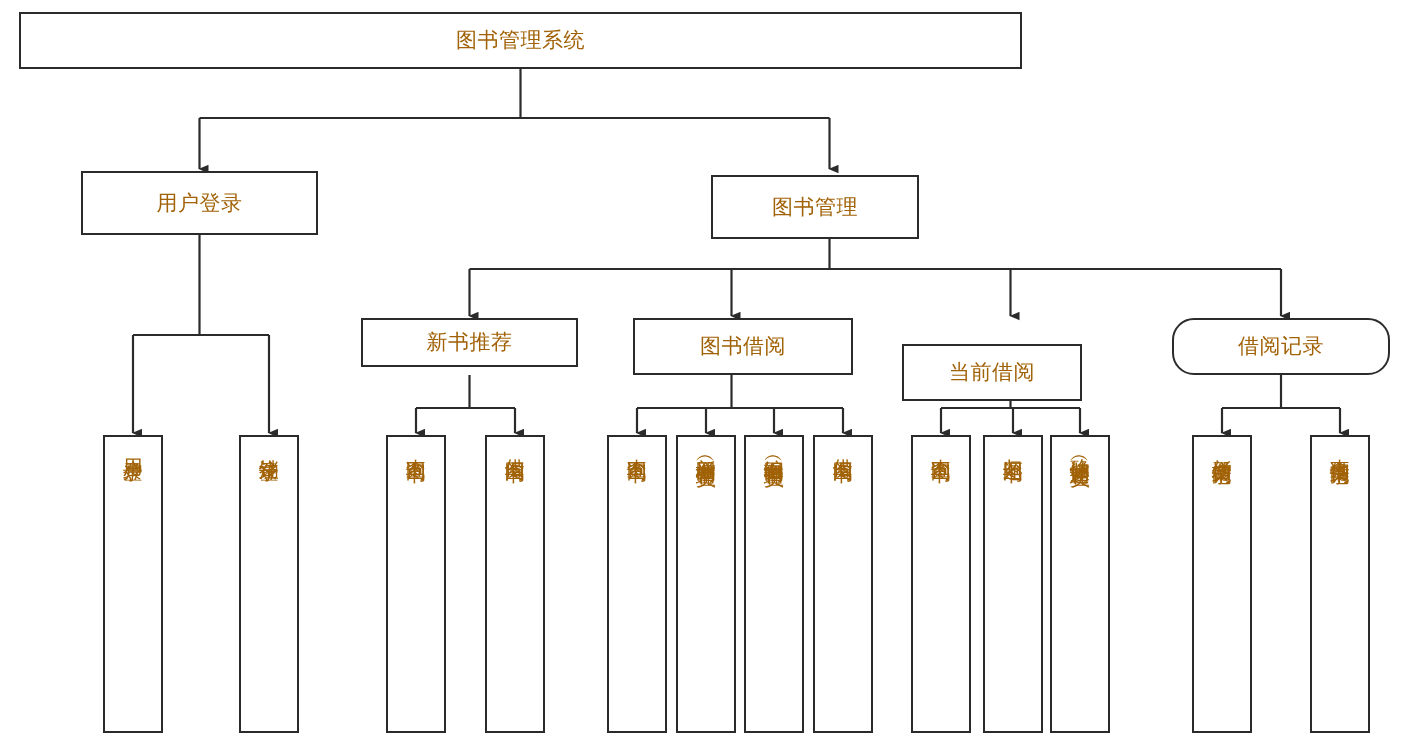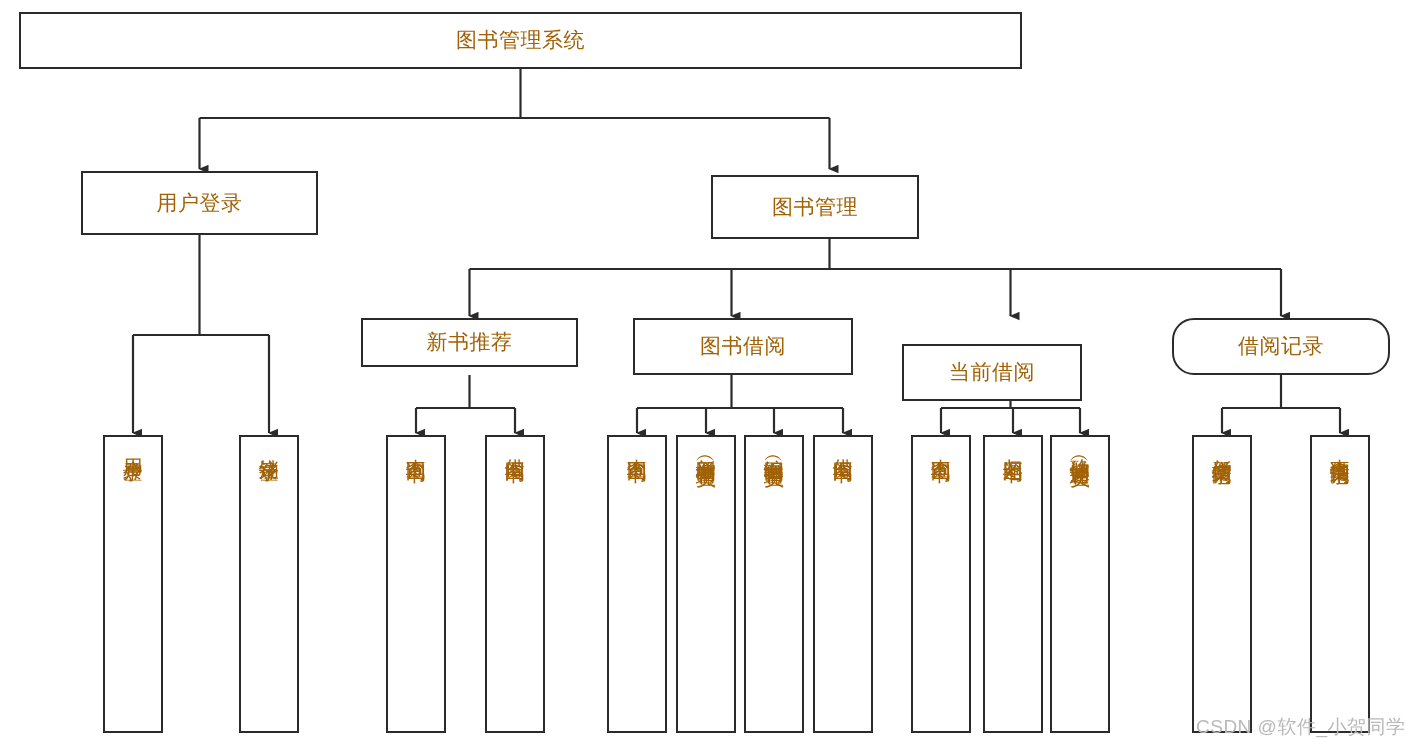--- a/index.html
+++ b/index.html
@@ -177,15 +177,14 @@
         <span class="node-label">确认归还（管理员）</span>
       </div>
       <div class="node leaf" style="left: 1192px; top: 435px; width: 60px; height: 298px;">
         <span class="node-label">新增借阅记录</span>
       </div>
       <div class="node leaf" style="left: 1310px; top: 435px; width: 60px; height: 298px;">
         <span class="node-label">查询借阅记录</span>
       </div>
     </div>
 
-  <div class="watermark" style="left: 1196px; top: 714px;">CSDN @软件_小贺同学</div>
 
 </div>
 
 </body></html>

